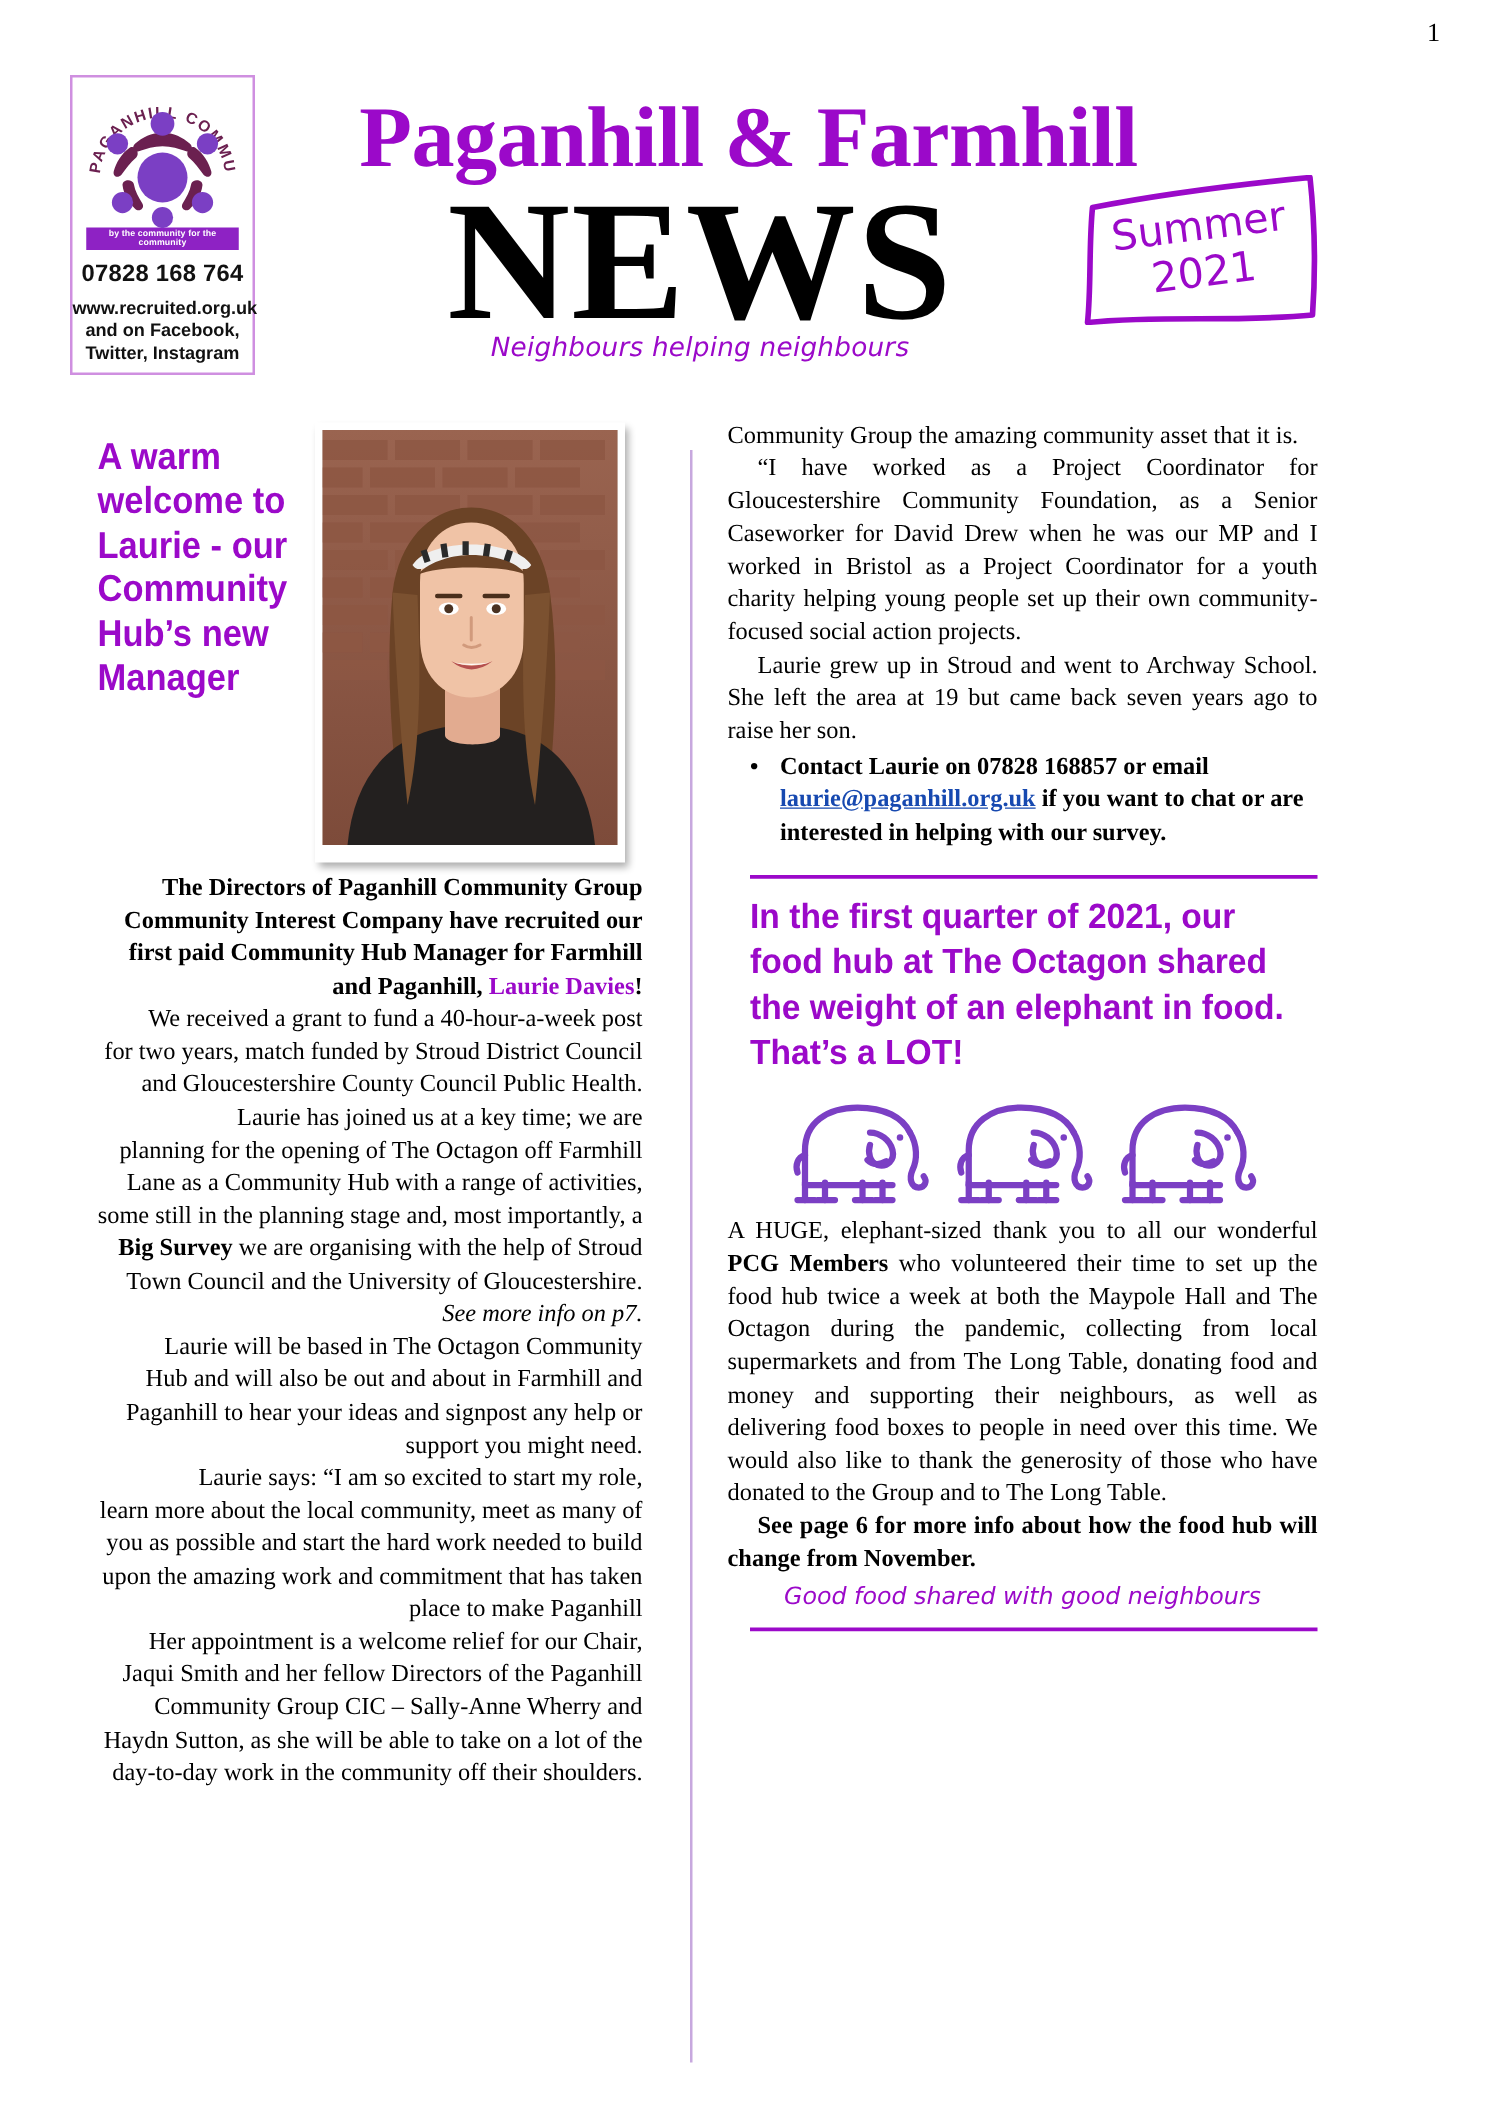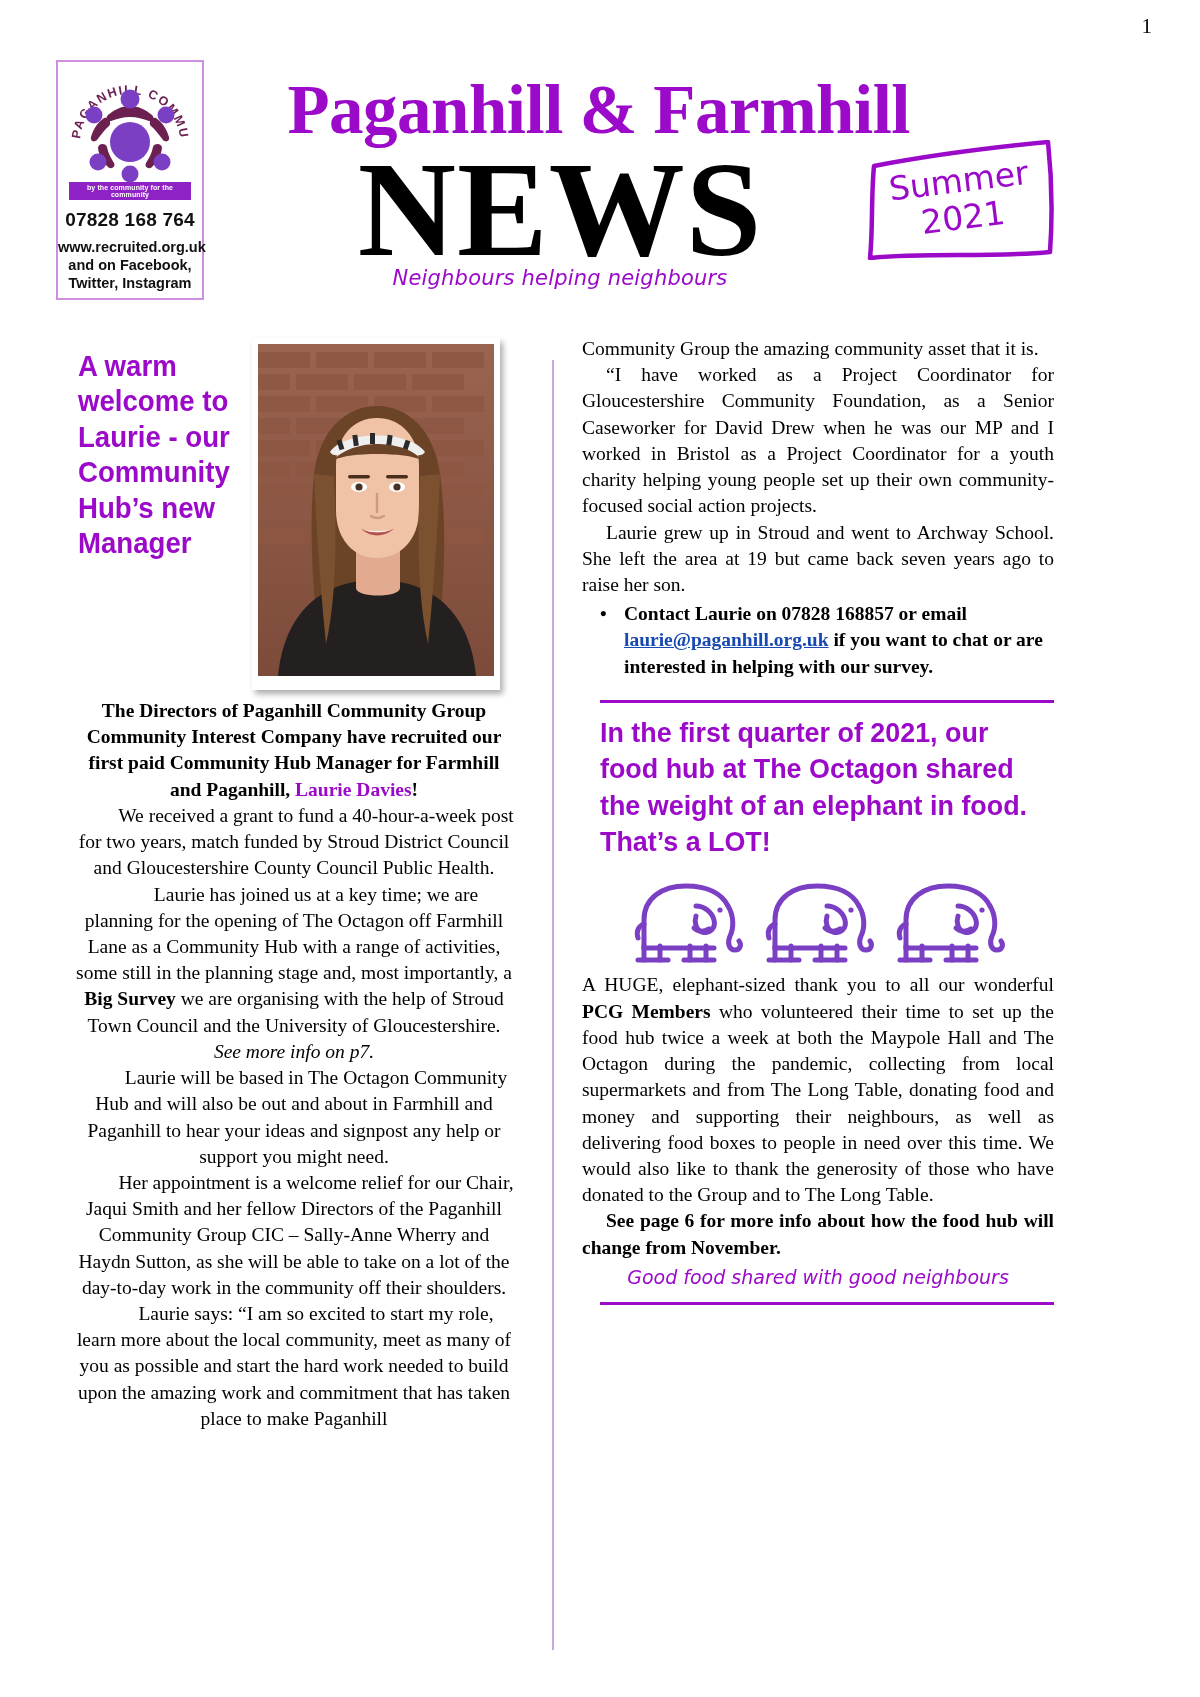--- a/index.html
+++ b/index.html
@@ -190,21 +190,21 @@
     overflow: hidden;
     background: #8a5a45;
   }
   .photo-inner svg { display:block; width:100%; height:100%; }
 
   
   .body-text {
     font-family: "Liberation Serif", serif;
     font-size: 19.5px;
     line-height: 1.345;
-    text-align: center;
+    text-align: right;
     color: #000;
   }
   .body-text p { margin: 0; }
   .body-text p.indent { text-indent: 44px; }
   .lead {
     font-weight: bold;
   }
   .accent { color: #9b09c9; }
   .italic { font-style: italic; }
 
@@ -420,22 +420,22 @@
     </svg>
   </div>
 </div>
 
 <div class="col-left">
   <div class="intro-block body-text">
     <p class="lead"><span>The Directors of Paganhill Community Group Community Interest Company have recruited our first paid Community Hub Manager for Farmhill and Paganhill, </span><span class="accent">Laurie Davies</span><span>!</span></p>
     <p class="indent">We received a grant to fund a 40-hour-a-week post for two years, match funded by Stroud District Council and Gloucestershire County Council Public Health.</p>
     <p class="indent"><span>Laurie has joined us at a key time; we are planning for the opening of The Octagon off Farmhill Lane as a Community Hub with a range of activities, some still in the planning stage and, most importantly, a </span><b>Big Survey</b><span> we are organising with the help of Stroud Town Council and the University of Gloucestershire. </span><span class="italic">See more info on p7.</span></p>
     <p class="indent">Laurie will be based in The Octagon Community Hub and will also be out and about in Farmhill and Paganhill to hear your ideas and signpost any help or support you might need.</p>
+    <p class="indent">Laurie says: “I am so excited to start my role, learn more about the local community, meet as many of you as possible and start the hard work needed to build upon the amazing work and commitment that has taken place to make Paganhill</p>
     <p class="indent">Her appointment is a welcome relief for our Chair, Jaqui Smith and her fellow Directors of the Paganhill Community Group CIC – Sally-Anne Wherry and Haydn Sutton, as she will be able to take on a lot of the day-to-day work in the community off their shoulders.</p>
-    <p class="indent">Laurie says: “I am so excited to start my role, learn more about the local community, meet as many of you as possible and start the hard work needed to build upon the amazing work and commitment that has taken place to make Paganhill</p>
   </div>
 </div>
 
 <div class="col-right">
   <div class="body-text right-text">
     <p>Community Group the amazing community asset that it is.</p>
     <p class="indent">“I have worked as a Project Coordinator for Gloucestershire Community Foundation, as a Senior Caseworker for David Drew when he was our MP and I worked in Bristol as a Project Coordinator for a youth charity helping young people set up their own community-focused social action projects.</p>
     <p class="indent">Laurie grew up in Stroud and went to Archway School. She left the area at 19 but came back seven years ago to raise her son.</p>
     <div class="bullet-item">
       <span class="dot">•</span><span>Contact Laurie on 07828 168857 or email </span><a class="maillink" href="#">laurie@paganhill.org.uk</a><span>  if you want to chat or are interested in helping with our survey.</span>

